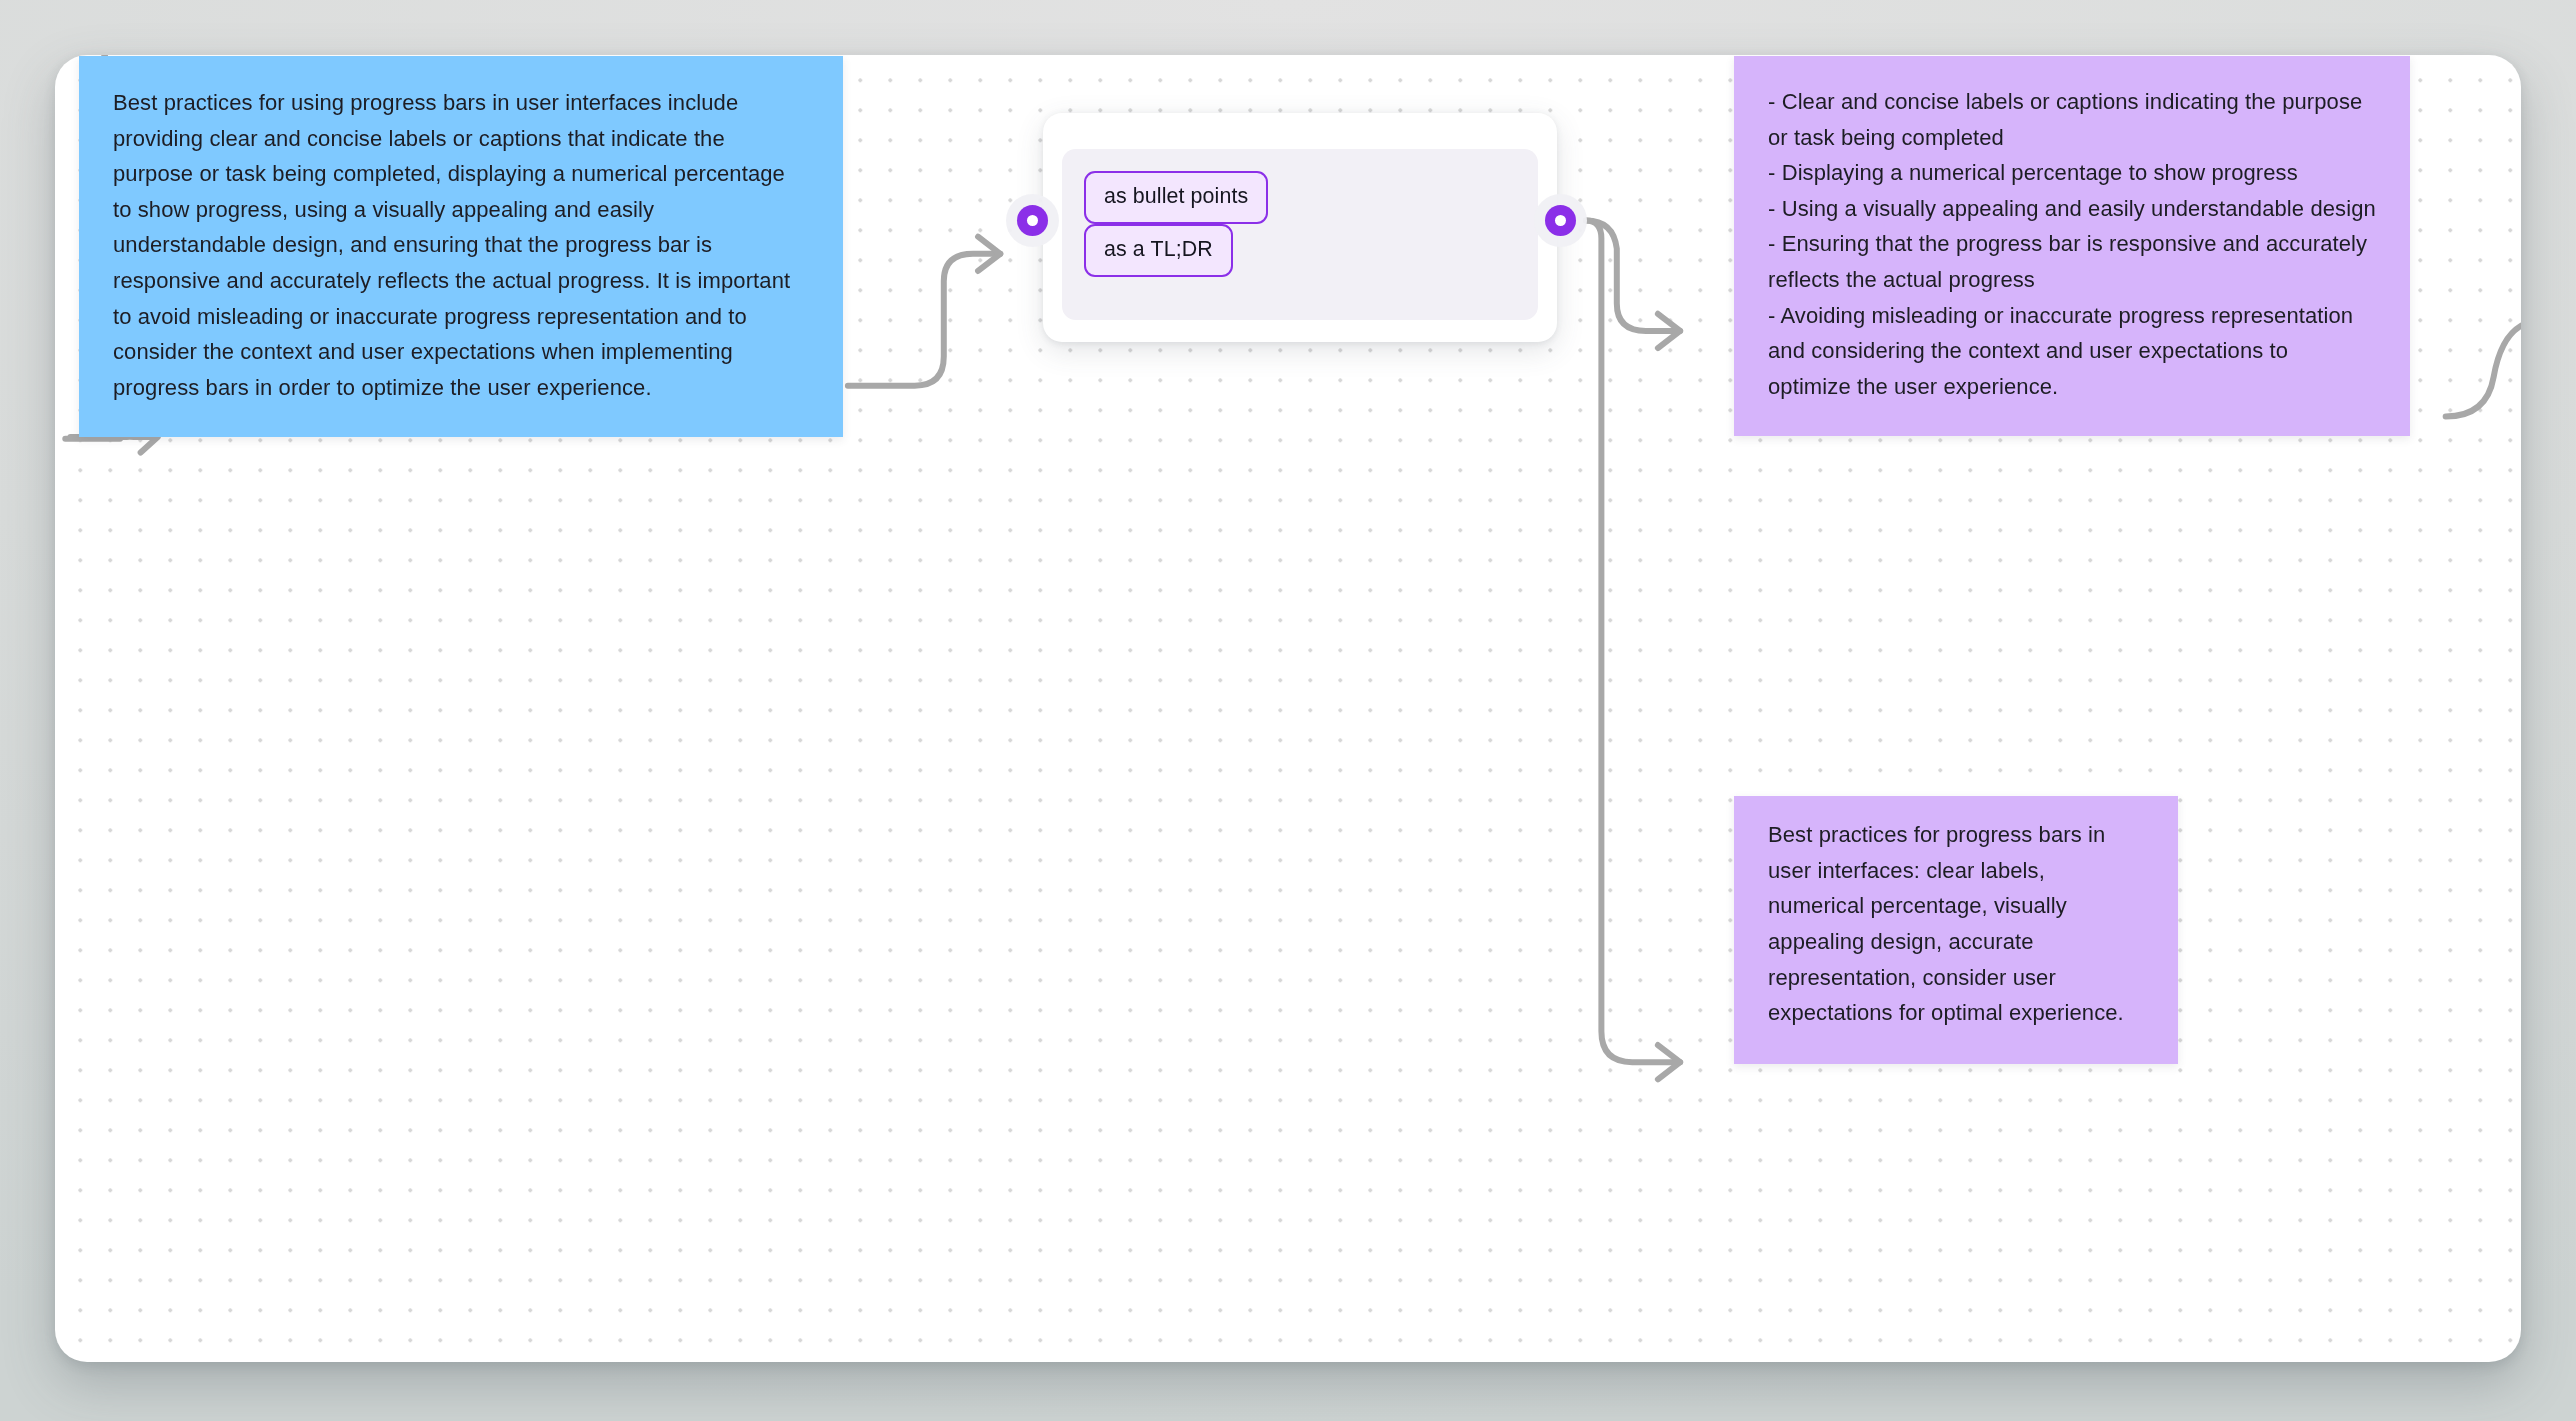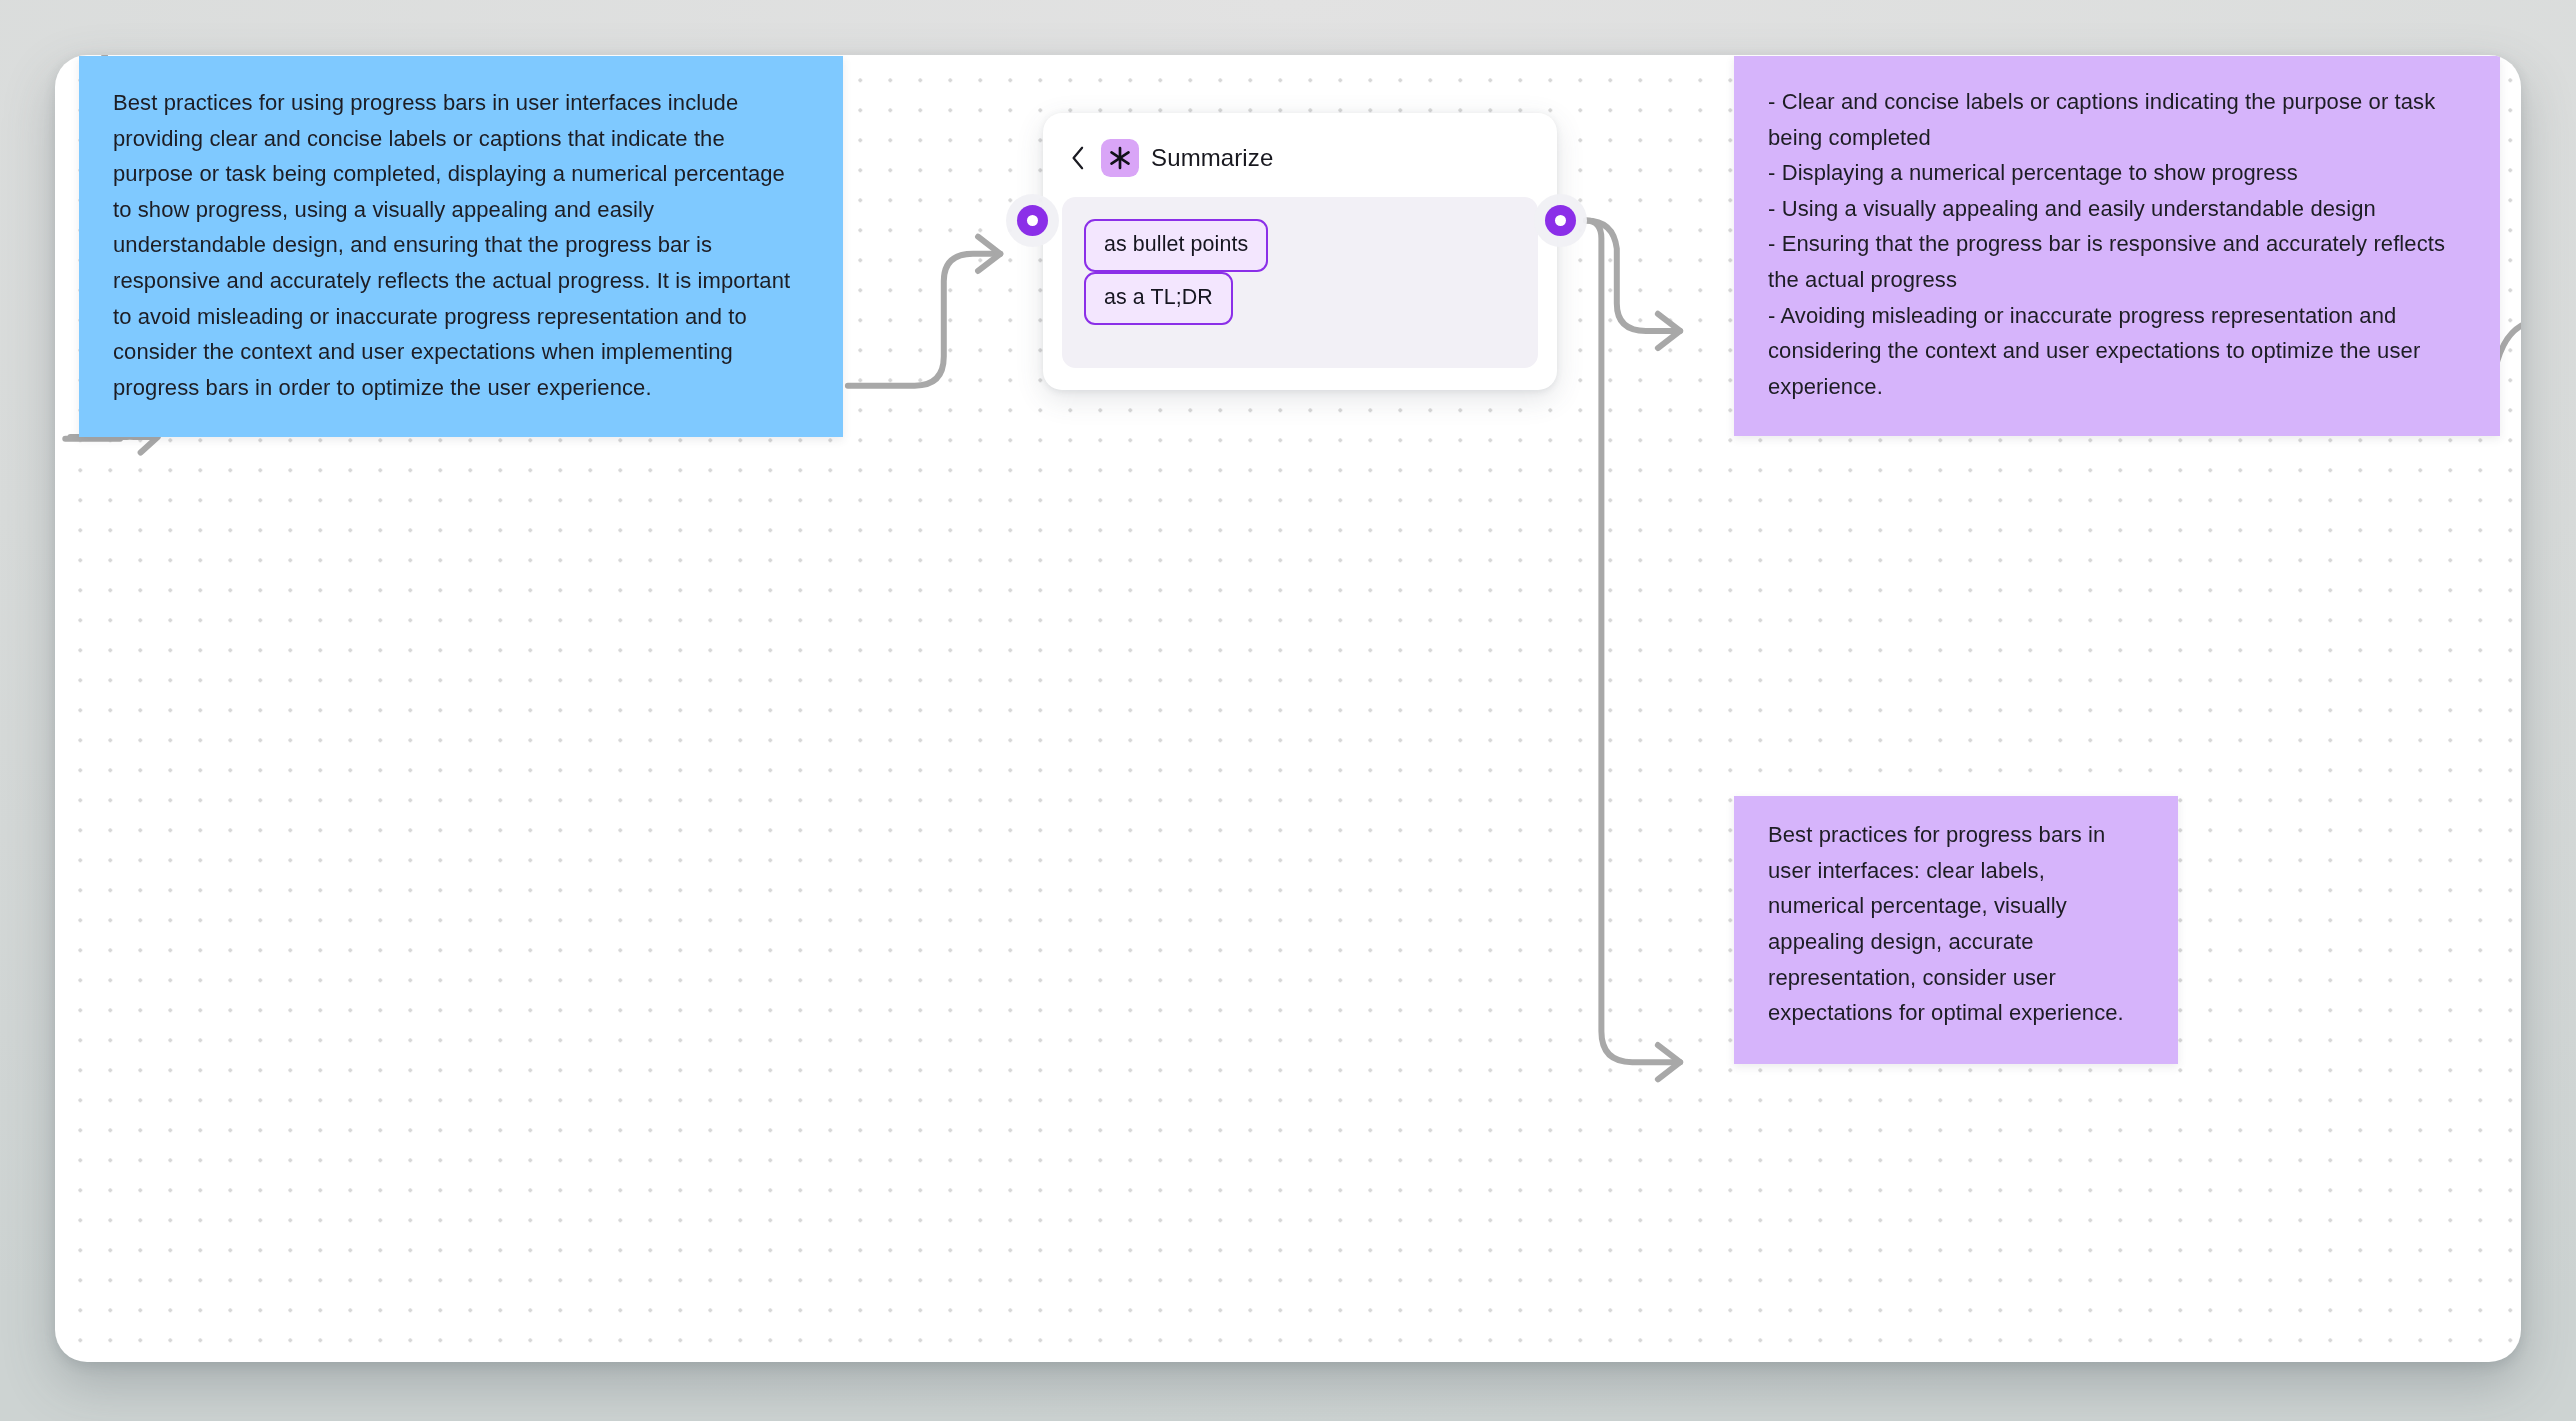--- a/index.html
+++ b/index.html
@@ -72,21 +72,21 @@
     top: 0.9px;
     width: 764px;
     min-height: 341px;
     background: #7fc9ff;
     padding: 29px 34px 31px 34px;
   }
 
   #note-bullets {
     left: 1679px;
     top: 0.9px;
-    width: 766px;
+    width: 676px;
     min-height: 324px;
     background: #d6b4fb;
     padding: 28px 34px 31px 34px;
   }
 
   #note-tldr {
     left: 1679px;
     top: 741px;
     width: 444px;
     min-height: 252px;
@@ -225,40 +225,20 @@
   <div class="note" id="note-bullets">- Clear and concise labels or captions indicating the purpose or task being completed
 - Displaying a numerical percentage to show progress
 - Using a visually appealing and easily understandable design
 - Ensuring that the progress bar is responsive and accurately reflects the actual progress
 - Avoiding misleading or inaccurate progress representation and considering the context and user expectations to optimize the user experience.</div>
 
   <div class="note" id="note-tldr">Best practices for progress bars in user interfaces: clear labels, numerical percentage, visually appealing design, accurate representation, consider user expectations for optimal experience.</div>
 
   <div id="node-summarize">
 
-    <div class="node-header">
-
-      <div class="back-chevron">
-        <svg width="13.7" height="24" viewBox="0 0 16 28" aria-hidden="true">
-          <path d="M13 2 L3 14 L13 26" fill="none" stroke="#1b1b22" stroke-width="2.6" stroke-linecap="round" stroke-linejoin="round"></path>
-        </svg>
-      </div>
-
-      <div class="sparkle-badge">
-        <svg width="26" height="26" viewBox="0 0 30 30" aria-hidden="true">
-          <g stroke="#111118" stroke-width="3.1" stroke-linecap="round">
-            <line x1="15" y1="3.5" x2="15" y2="26.5"></line>
-            <line x1="5.2" y1="8.6" x2="24.8" y2="21.4"></line>
-            <line x1="24.8" y1="8.6" x2="5.2" y2="21.4"></line>
-          </g>
-        </svg>
-      </div>
-
-      <div class="node-title">Summarize</div>
-    </div>
 
     <div class="options-panel">
       <div class="chip">as bullet points</div>
       <div class="chip">as a TL;DR</div>
     </div>
   </div>
 
   <div class="port" id="port-in"></div>
   <div class="port" id="port-out"></div>
 

